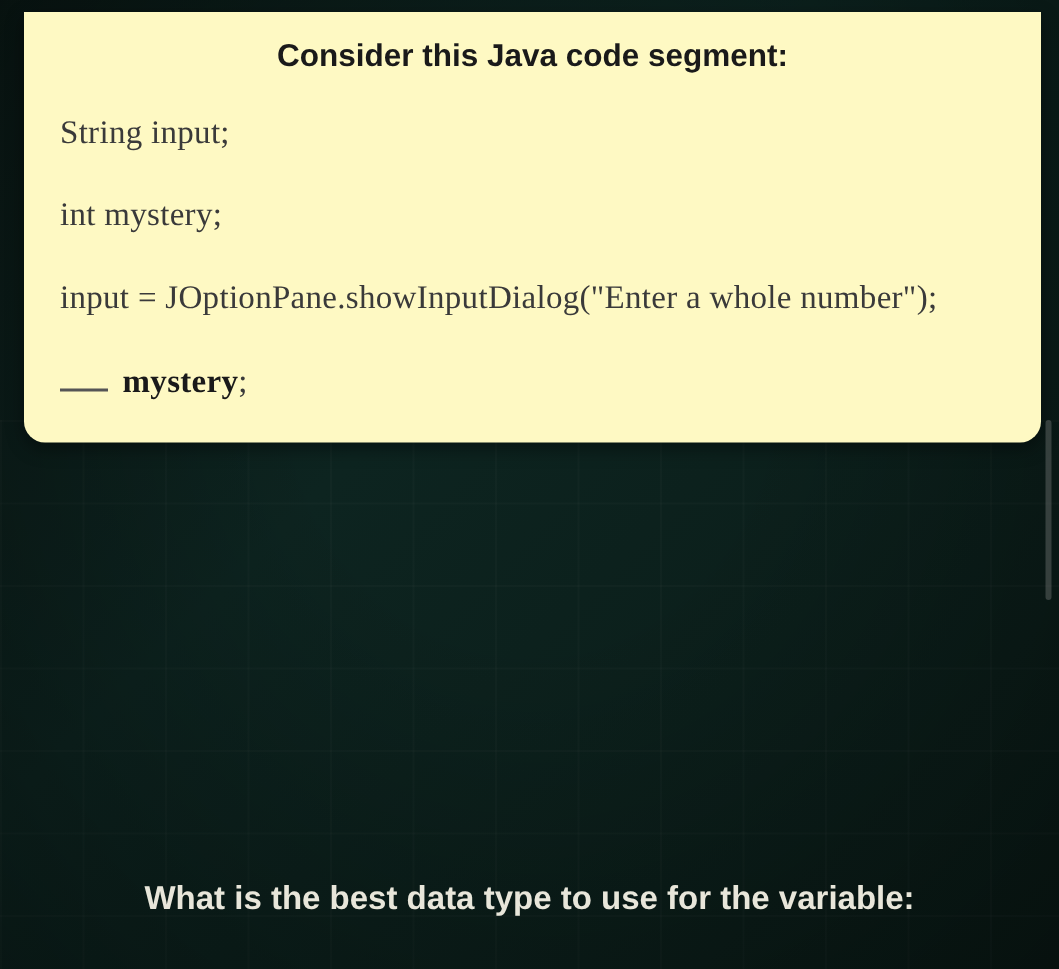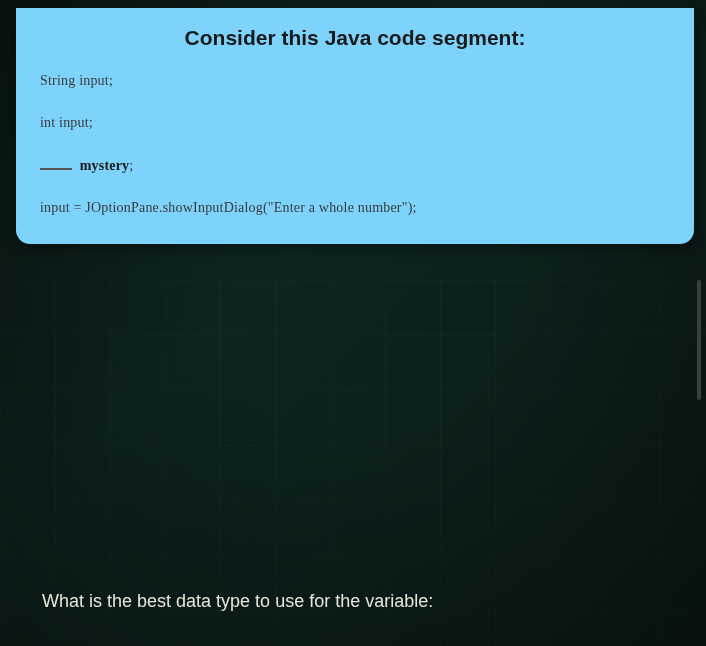--- a/index.html
+++ b/index.html
@@ -20,38 +20,38 @@
       top: 280px;
       left: 0;
       right: 0;
       bottom: 0;
       background-image: 
         linear-gradient(rgba(255,255,255,0.02) 1px, transparent 1px),
         linear-gradient(90deg, rgba(255,255,255,0.02) 1px, transparent 1px);
       background-size: 55px 55px;
     }
     .code-card {
-      background: #7dd3fc;
+      background: #fef9c3;
       margin: 8px 12px 0 16px;
       padding: 18px 24px 24px 24px;
       border-radius: 0 0 14px 14px;
       box-shadow: 0 4px 12px rgba(0,0,0,0.4);
       position: relative;
       z-index: 2;
     }
     .card-title {
       text-align: center;
       font-size: 21px;
       font-weight: 700;
       color: #1a1a1a;
       margin-bottom: 14px;
     }
     .code-line {
       font-family: Georgia, "Times New Roman", serif;
-      font-size: 14px;
+      font-size: 22px;
       color: #3a3a3a;
       line-height: 1.6;
       letter-spacing: 0.2px;
       margin-top: 20px;
     }
     .code-line .blank {
       display: inline-block;
       width: 32px;
       border-bottom: 2px solid #555;
       margin-right: 4px;
@@ -64,23 +64,23 @@
     .question-area {
       position: absolute;
       bottom: 30px;
       left: 0;
       right: 0;
       padding: 0 42px;
       z-index: 2;
     }
     .question-text {
       color: #e8e6da;
-      font-size: 18px;
-      font-weight: 400;
-      text-align: left;
+      font-size: 22px;
+      font-weight: 700;
+      text-align: center;
       line-height: 1.55;
     }
     .vignette {
       position: absolute;
       inset: 0;
       background: radial-gradient(ellipse at center 40%, transparent 30%, rgba(0,0,0,0.35) 100%);
       pointer-events: none;
       z-index: 1;
     }
     .right-scrollbar {
@@ -97,23 +97,23 @@
 </head>
 <body>
 
 <div class="grid-pattern"></div>
 <div class="vignette"></div>
 
 <div class="code-card">
   <div class="card-title">Consider this Java code segment:</div>
   <div id="code-block">
       <div class="code-line">String input;</div>
-      <div class="code-line">int input;</div>
+      <div class="code-line">int mystery;</div>
+      <div class="code-line">input = JOptionPane.showInputDialog("Enter a whole number");</div>
       <div class="code-line"><span class="blank"></span> <span class="bold">mystery</span>;</div>
-      <div class="code-line">input = JOptionPane.showInputDialog("Enter a whole number");</div>
     </div>
 </div>
 
 <div class="right-scrollbar"></div>
 
 <div class="question-area">
   <div class="question-text">What is the best data type to use for the variable:</div>
 </div>
 
 </body></html>

